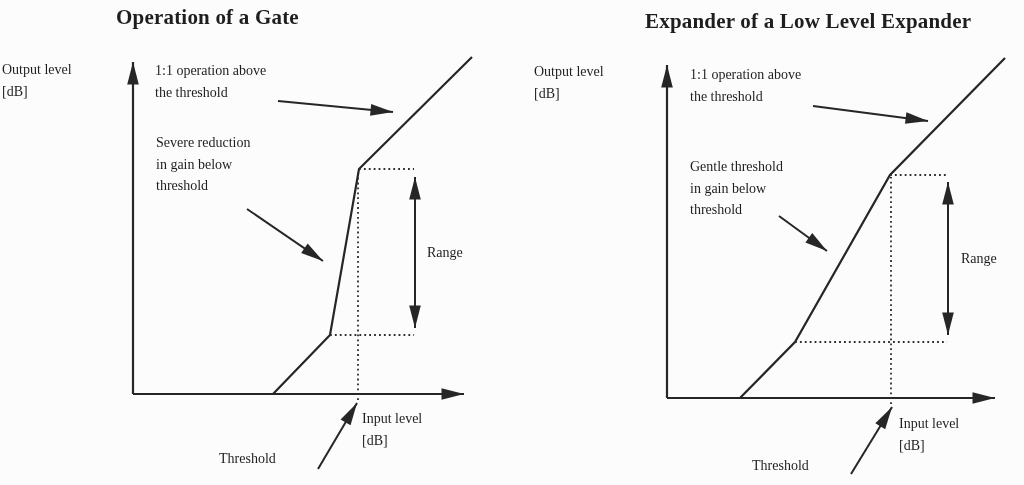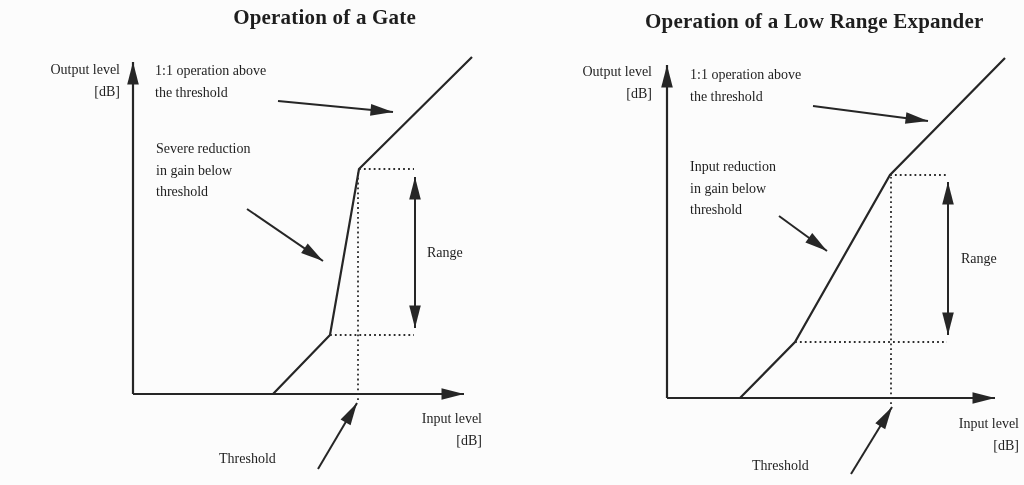--- a/index.html
+++ b/index.html
@@ -9,21 +9,21 @@
     background:#fcfcfc;overflow:hidden;
     color:#1e1e1e;
   }
   .canvas svg{position:absolute;left:0;top:0;}
   .lbl{
     position:absolute;
     font-family:"Liberation Serif",serif;
     font-size:14px;line-height:21.5px;
     color:#1e1e1e;white-space:nowrap;
   }
-  .center{text-align:right;}
+  .center{text-align:left;}
   .title{
     font-weight:700;font-size:21px;line-height:24px;
     letter-spacing:0.2px;
   }
   .stroke{stroke:#262626;fill:none;stroke-width:2.2px;stroke-linecap:butt;stroke-linejoin:miter;}
   .thin{stroke-width:2px;}
   .dotted{stroke:#2c2c2c;fill:none;stroke-width:1.8px;stroke-dasharray:1.8 3.1;}
 </style>
 </head>
 <body>
@@ -69,49 +69,49 @@
   <div class="lbl center" style="left:2px;top:59px;width:118px">
     <div>Output level</div>
     <div>[dB]</div>
   </div>
 
   <div class="lbl" style="left:155px;top:60px">
     <div>1:1 operation above</div>
     <div>the threshold</div>
   </div>
 
-  <div class="lbl" style="left:156px;top:138px">
+  <div class="lbl" style="left:156px;top:132px">
     <div>Severe reduction</div>
     <div>in gain below</div>
     <div>threshold</div>
   </div>
 
   <div class="lbl" style="left:427px;top:242px">Range</div>
 
   <div class="lbl" style="left:219px;top:448px">Threshold</div>
 
   <div class="lbl center" style="left:362px;top:408px;width:120px">
     <div>Input level</div>
     <div>[dB]</div>
   </div>
 
-  <div class="lbl title center" style="left:645px;top:9px;width:310px">Operation of a Low Range Expander</div>
+  <div class="lbl title center" style="left:645px;top:9px;width:310px">Expander of a Low Level Expander</div>
 
   <div class="lbl center" style="left:534px;top:61px;width:118px">
     <div>Output level</div>
     <div>[dB]</div>
   </div>
 
   <div class="lbl" style="left:690px;top:64px">
     <div>1:1 operation above</div>
     <div>the threshold</div>
   </div>
 
   <div class="lbl" style="left:690px;top:156px">
-    <div>Input reduction</div>
+    <div>Gentle threshold</div>
     <div>in gain below</div>
     <div>threshold</div>
   </div>
 
   <div class="lbl" style="left:961px;top:248px">Range</div>
 
   <div class="lbl" style="left:752px;top:455px">Threshold</div>
 
   <div class="lbl center" style="left:899px;top:413px;width:120px">
     <div>Input level</div>

